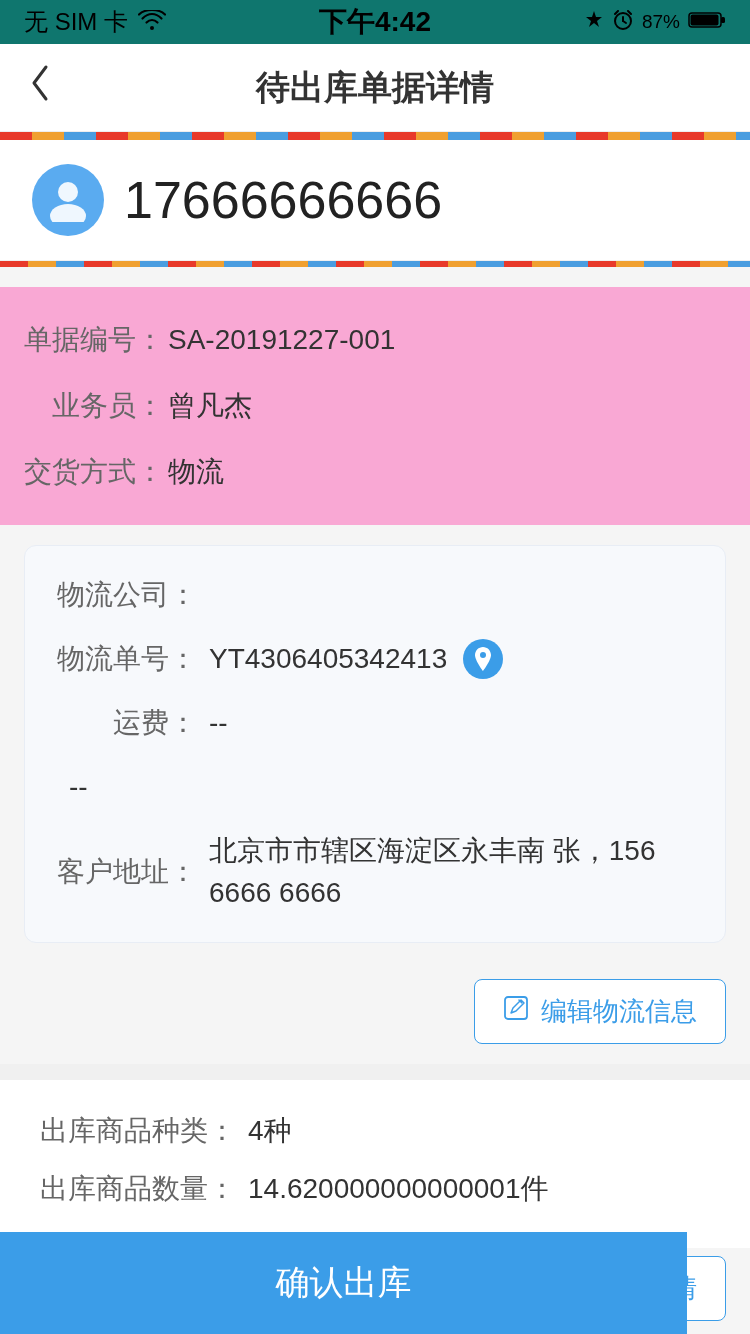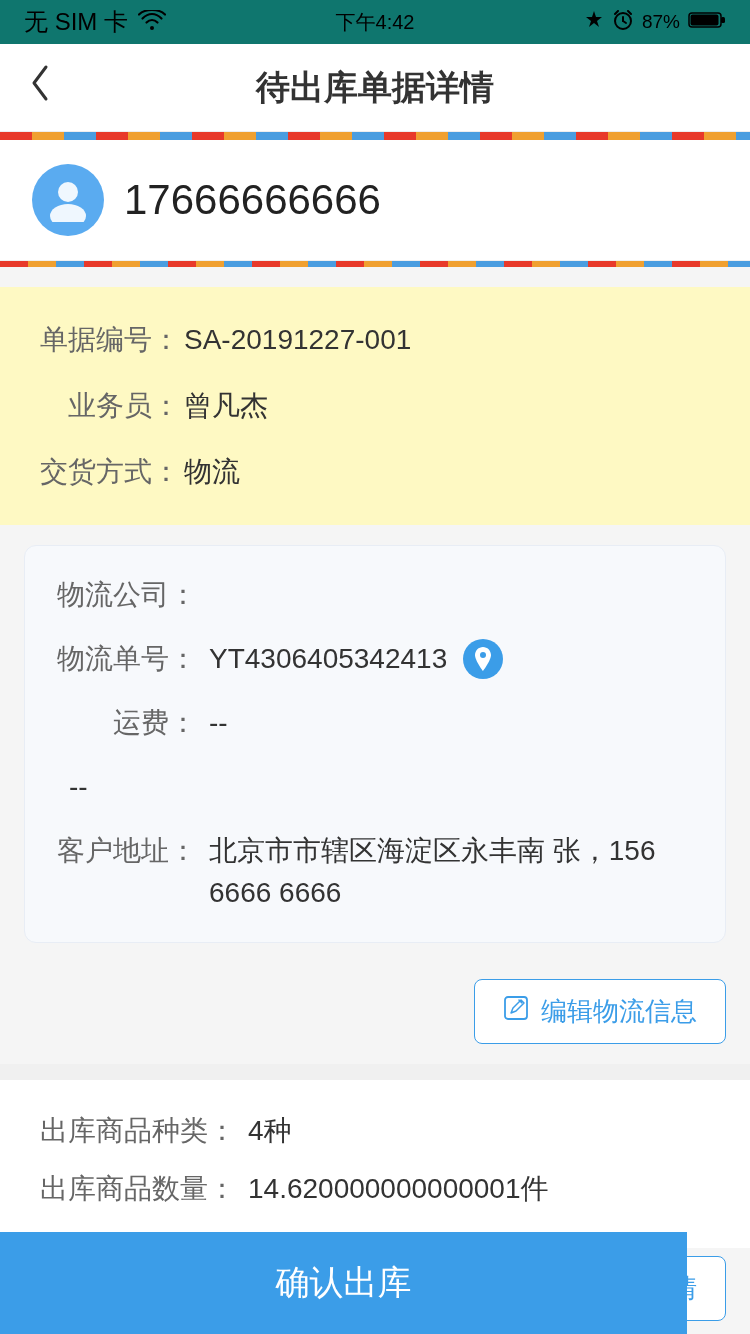--- a/index.html
+++ b/index.html
@@ -24,22 +24,22 @@
       padding: 0 24px;
       font-size: 24px;
       color: #000;
     }
     .status-left {
       display: flex;
       align-items: center;
       gap: 10px;
     }
     .status-center {
-      font-size: 20px;
-      font-weight: 400;
+      font-size: 28px;
+      font-weight: 700;
     }
     .status-right {
       display: flex;
       align-items: center;
       gap: 8px;
       font-size: 19px;
     }
 
     
     .nav-bar {
@@ -92,41 +92,41 @@
       border-radius: 50%;
       background: #5aabf0;
       display: flex;
       align-items: center;
       justify-content: center;
       color: #fff;
       font-size: 40px;
       flex-shrink: 0;
     }
     .phone-number {
-      font-size: 42px;
+      font-size: 52px;
       font-weight: 500;
       color: #222;
     }
 
     
     .color-stripe {
       width: 750px;
       height: 6px;
       background: repeating-linear-gradient(
         90deg,
         #e8392a 0px, #e8392a 28px,
         #f0a030 28px, #f0a030 56px,
         #4a9de0 56px, #4a9de0 84px
       );
     }
 
     
     .info-section {
-      background: #fef9c3;
-      padding: 32px 40px;
+      background: #f9a8d4;
+      padding: 32px 24px;
       margin-top: 20px;
     }
     .info-row {
       display: flex;
       align-items: flex-start;
       margin-bottom: 24px;
       font-size: 28px;
       line-height: 1.5;
     }
     .info-row:last-child { margin-bottom: 0; }
@@ -145,21 +145,21 @@
     
     .logistics-card {
       background: #f7f9fc;
       border: 1px solid #e8edf5;
       border-radius: 12px;
       margin: 20px 24px;
       padding: 28px 32px;
     }
     .logistics-row {
       display: flex;
-      align-items: flex-start;
+      align-items: center;
       margin-bottom: 22px;
       font-size: 28px;
       line-height: 1.5;
     }
     .logistics-row:last-child { margin-bottom: 0; }
     .logistics-label {
       color: #666;
       min-width: 140px;
       text-align: right;
       flex-shrink: 0;

